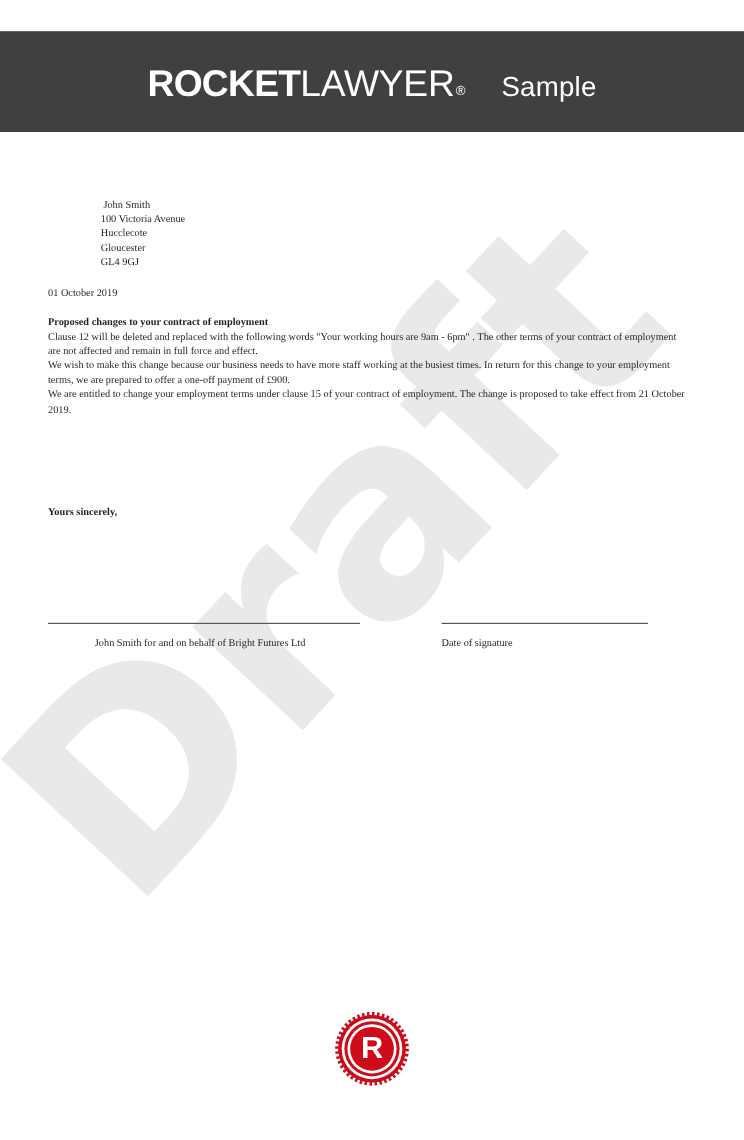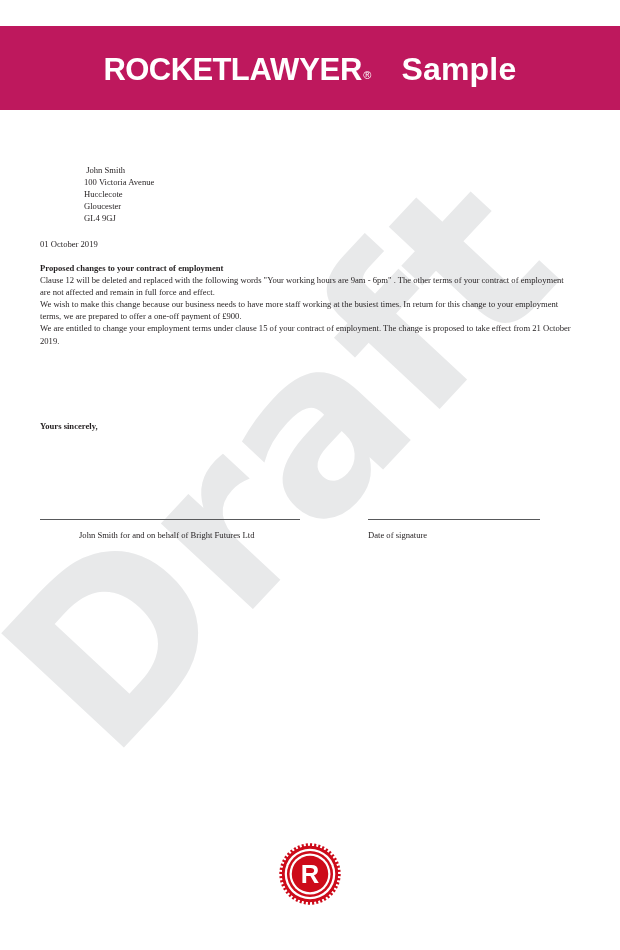--- a/index.html
+++ b/index.html
@@ -16,60 +16,60 @@
     color: #231f20;
   }
 
   
   .header-band {
     position: absolute;
     left: 0;
     top: 26px;
     width: 620px;
     height: 84px;
-    background: #be185d;
+    background: #404040;
     display: flex;
     align-items: center;
     justify-content: center;
   }
   .brand-lockup {
     display: flex;
     align-items: baseline;
     white-space: nowrap;
     transform: translateY(1px);
   }
   .brand-rocket {
     font-family: "Liberation Sans", "DejaVu Sans", sans-serif;
     font-weight: 700;
     font-size: 31px;
     letter-spacing: -0.6px;
     color: #ffffff;
     line-height: 1;
   }
   .brand-lawyer {
     font-family: "Liberation Sans", "DejaVu Sans", sans-serif;
-    font-weight: 700;
+    font-weight: 400;
     font-size: 31px;
     letter-spacing: -0.2px;
     color: #ffffff;
     line-height: 1;
   }
   .brand-reg {
     font-family: "Liberation Sans", "DejaVu Sans", sans-serif;
     font-weight: 400;
     font-size: 11px;
     color: #ffffff;
     line-height: 1;
     margin-left: 1px;
     transform: translateY(-1px);
   }
   .brand-sample {
     font-family: "Liberation Sans", "DejaVu Sans", sans-serif;
-    font-weight: 700;
-    font-size: 32px;
+    font-weight: 400;
+    font-size: 23px;
     color: #ffffff;
     line-height: 1;
     margin-left: 30px;
     letter-spacing: 0.2px;
   }
 
   
   .watermark {
     position: absolute;
     left: 0;

